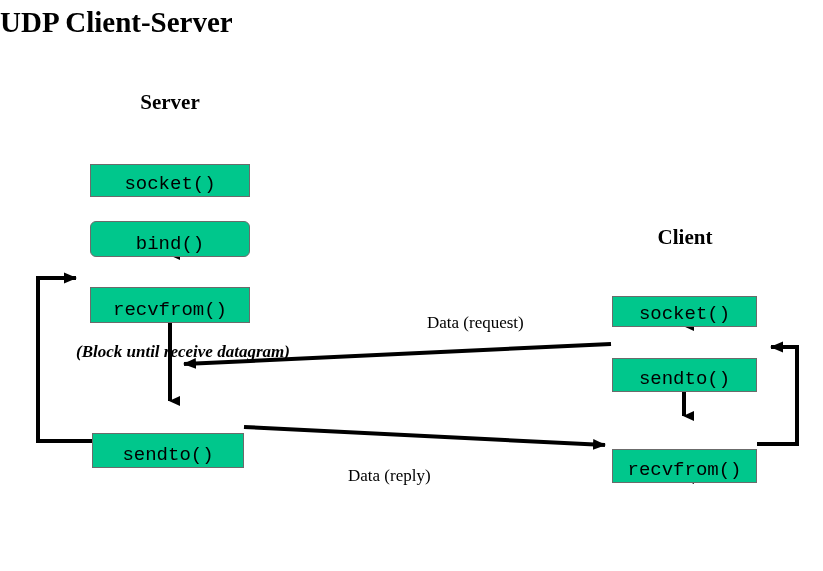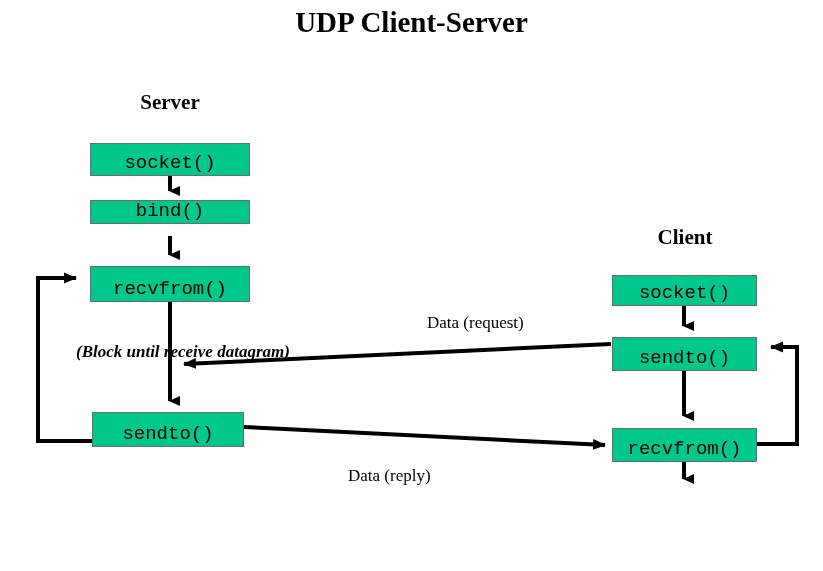--- a/index.html
+++ b/index.html
@@ -25,21 +25,20 @@
     position: absolute;
     left: 0; top: 0;
     width: 823px;
     height: 571px;
   }
   .title {
     position: absolute;
     left: 0;
     top: 6px;
     width: 823px;
-    text-align: center;
     font-size: 29px;
     font-weight: bold;
     font-family: "Liberation Serif", "DejaVu Serif", serif;
     letter-spacing: 0px;
   }
   .col-heading {
     position: absolute;
     font-size: 21px;
     font-weight: bold;
     font-family: "Liberation Serif", "DejaVu Serif", serif;
@@ -56,20 +55,21 @@
     box-sizing: border-box;
     font-family: "Liberation Mono", "DejaVu Sans Mono", monospace;
     font-size: 19px;
     color: #000000;
     text-align: center;
     line-height: 1;
     display: flex;
     align-items: flex-end;
     justify-content: center;
     padding-bottom: 2px;
+    margin-top: 21px;
   }
   .note {
     position: absolute;
     font-family: "Liberation Serif", "DejaVu Serif", serif;
     font-size: 15px;
     text-align: center;
     line-height: 1.25;
     white-space: pre-line;
   }
   .note-italic {
@@ -126,21 +126,21 @@
 
     <line x1="684" y1="462" x2="684" y2="479" stroke="#000000" stroke-width="4" marker-end="url(#arrowDown)"></line>
 
     <path d="M 757,444 L 797,444 L 797,347 L 771,347" fill="none" stroke="#000000" stroke-width="4" marker-end="url(#arrowHead)"></path>
   </svg>
 
   <div class="call-box" style="left:90px; top:143px; width:160px; height:33px;">
     <span>socket()</span>
   </div>
 
-  <div class="call-box" style="left:90px; top:200px; width:160px; height:24px;">
+  <div class="call-box" style="left:90px; top:200px; width:160px; height:36px;border-radius:6px;">
     <span>bind()</span>
   </div>
 
   <div class="call-box" style="left:90px; top:266px; width:160px; height:36px;">
     <span>recvfrom()</span>
   </div>
 
   <div class="call-box" style="left:92px; top:412px; width:152px; height:35px;">
     <span>sendto()</span>
   </div>

